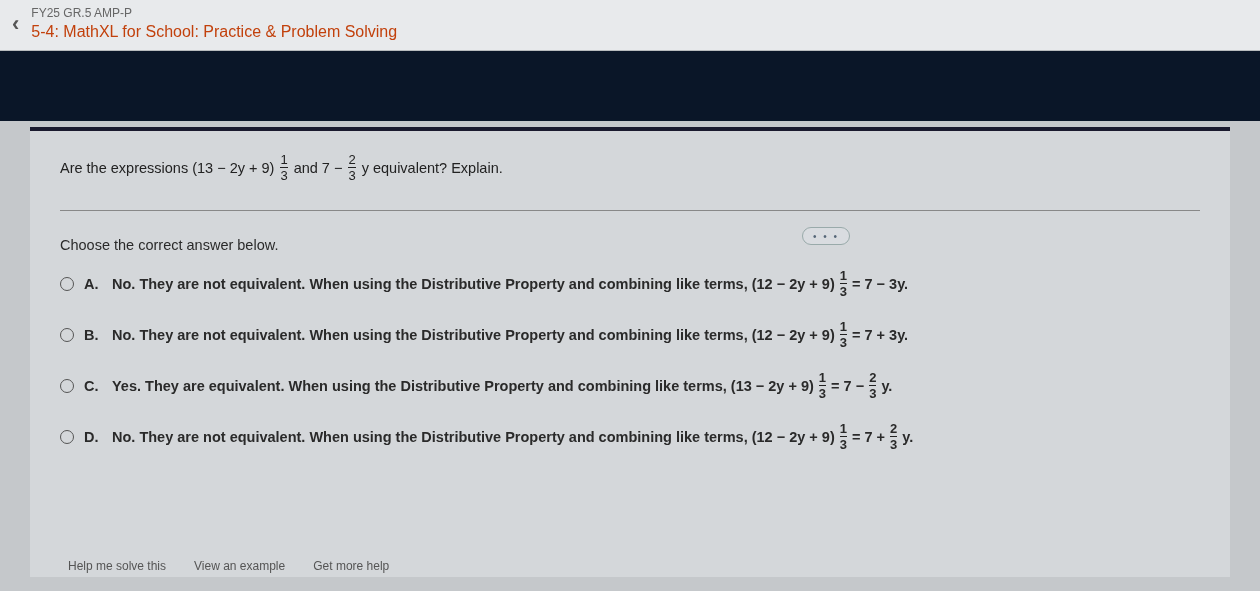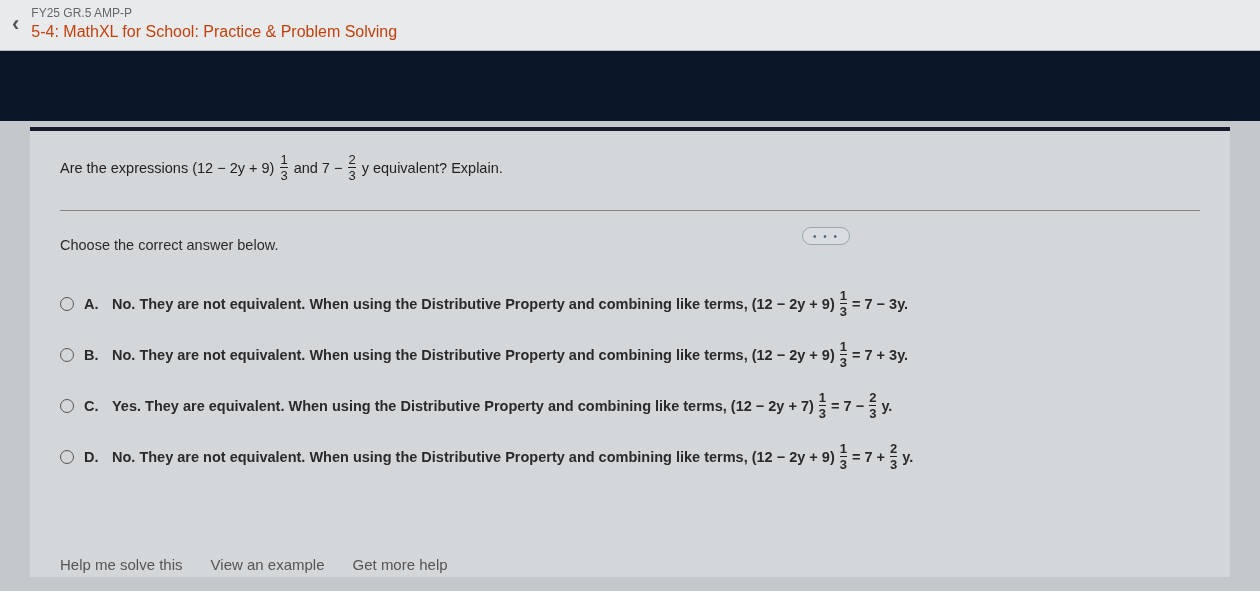--- a/index.html
+++ b/index.html
@@ -70,45 +70,45 @@
     width: 48px;
     height: 18px;
     display: flex;
     align-items: center;
     justify-content: center;
     font-size: 10px;
     color: #567;
     letter-spacing: 2px;
     cursor: pointer;
   }
-  .instruction { font-size: 14.5px; margin-bottom: 36px; }
+  .instruction { font-size: 14.5px; margin-bottom: 16px; }
   .choices { display: flex; flex-direction: column; gap: 22px; }
   .choice {
     display: flex;
     align-items: center;
     gap: 10px;
     font-size: 14.5px;
   }
   .radio {
     width: 14px; height: 14px;
     border: 1.5px solid #555;
     border-radius: 50%;
     flex-shrink: 0;
     cursor: pointer;
     background: #d4d7da;
   }
   .choice-label { font-weight: bold; min-width: 18px; }
   .choice-text { display: flex; align-items: center; flex-wrap: wrap; gap: 3px; font-weight: bold; }
   .footer-links {
     position: absolute;
     bottom: 4px;
-    left: 30px;
+    left: 38px;
     display: flex;
     gap: 28px;
-    font-size: 15px;
+    font-size: 12px;
     color: #555;
     font-weight: 500;
   }
   .footer-links span { cursor: pointer; }
 </style>
 </head>
 <body>
 
 <div class="header">
   <div class="back-chevron">‹</div>
@@ -117,21 +117,21 @@
     <div class="assignment-title">5-4: MathXL for School: Practice &amp; Problem Solving</div>
   </div>
 </div>
 
 <div class="dark-bar"></div>
 
 <div class="content-panel">
 
   <div class="question-area">
     <div class="question-line">
-      <span>Are the expressions (12 − 2y + 9)</span>
+      <span>Are the expressions (13 − 2y + 9)</span>
       <span class="frac">
         <span class="num">1</span>
         <span class="den">3</span>
       </span>
       <span> and 7 − </span>
       <span class="frac">
         <span class="num">2</span>
         <span class="den">3</span>
       </span>
       <span>y equivalent? Explain.</span>
@@ -169,21 +169,21 @@
           <span class="den">3</span>
         </span>
         <span> = 7 + 3y.</span>
       </span>
     </div>
 
     <div class="choice">
       <div class="radio"></div>
       <span class="choice-label">C.</span>
       <span class="choice-text">
-        <span>Yes. They are equivalent. When using the Distributive Property and combining like terms, (12 − 2y + 7)</span>
+        <span>Yes. They are equivalent. When using the Distributive Property and combining like terms, (13 − 2y + 9)</span>
         <span class="frac">
           <span class="num">1</span>
           <span class="den">3</span>
         </span>
         <span> = 7 − </span>
         <span class="frac">
           <span class="num">2</span>
           <span class="den">3</span>
         </span>
         <span>y.</span>

